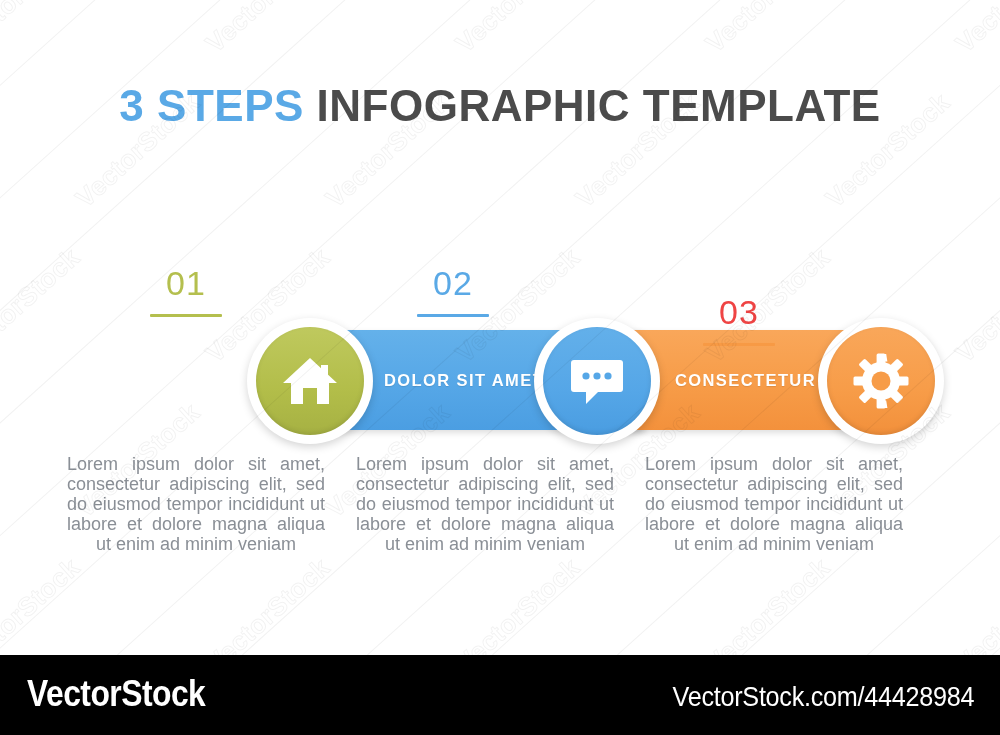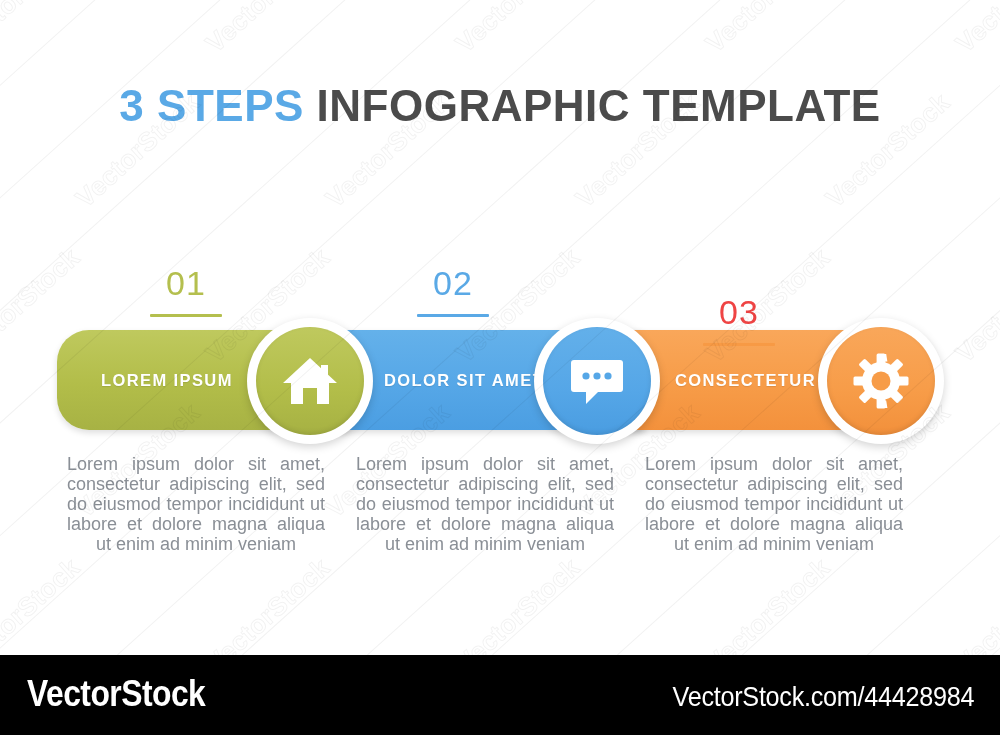--- a/index.html
+++ b/index.html
@@ -256,23 +256,20 @@
   <div class="step-number" id="step-number-2">
     <span class="num">02</span>
     <span class="num-rule"></span>
   </div>
   <div class="step-number" id="step-number-3">
     <span class="num">03</span>
     <span class="num-rule"></span>
   </div>
 
   <div id="bars-row">
-    <div class="bar" id="bar-1">
-      <span class="bar-label">LOREM IPSUM</span>
-    </div>
     <div class="bar" id="bar-2">
       <span class="bar-label">DOLOR SIT AMET</span>
     </div>
     <div class="bar" id="bar-3">
       <span class="bar-label">CONSECTETUR</span>
     </div>
   </div>
 
   <div class="icon-circle-wrap" id="icon-circle-1">
     <div class="icon-ring"></div>

